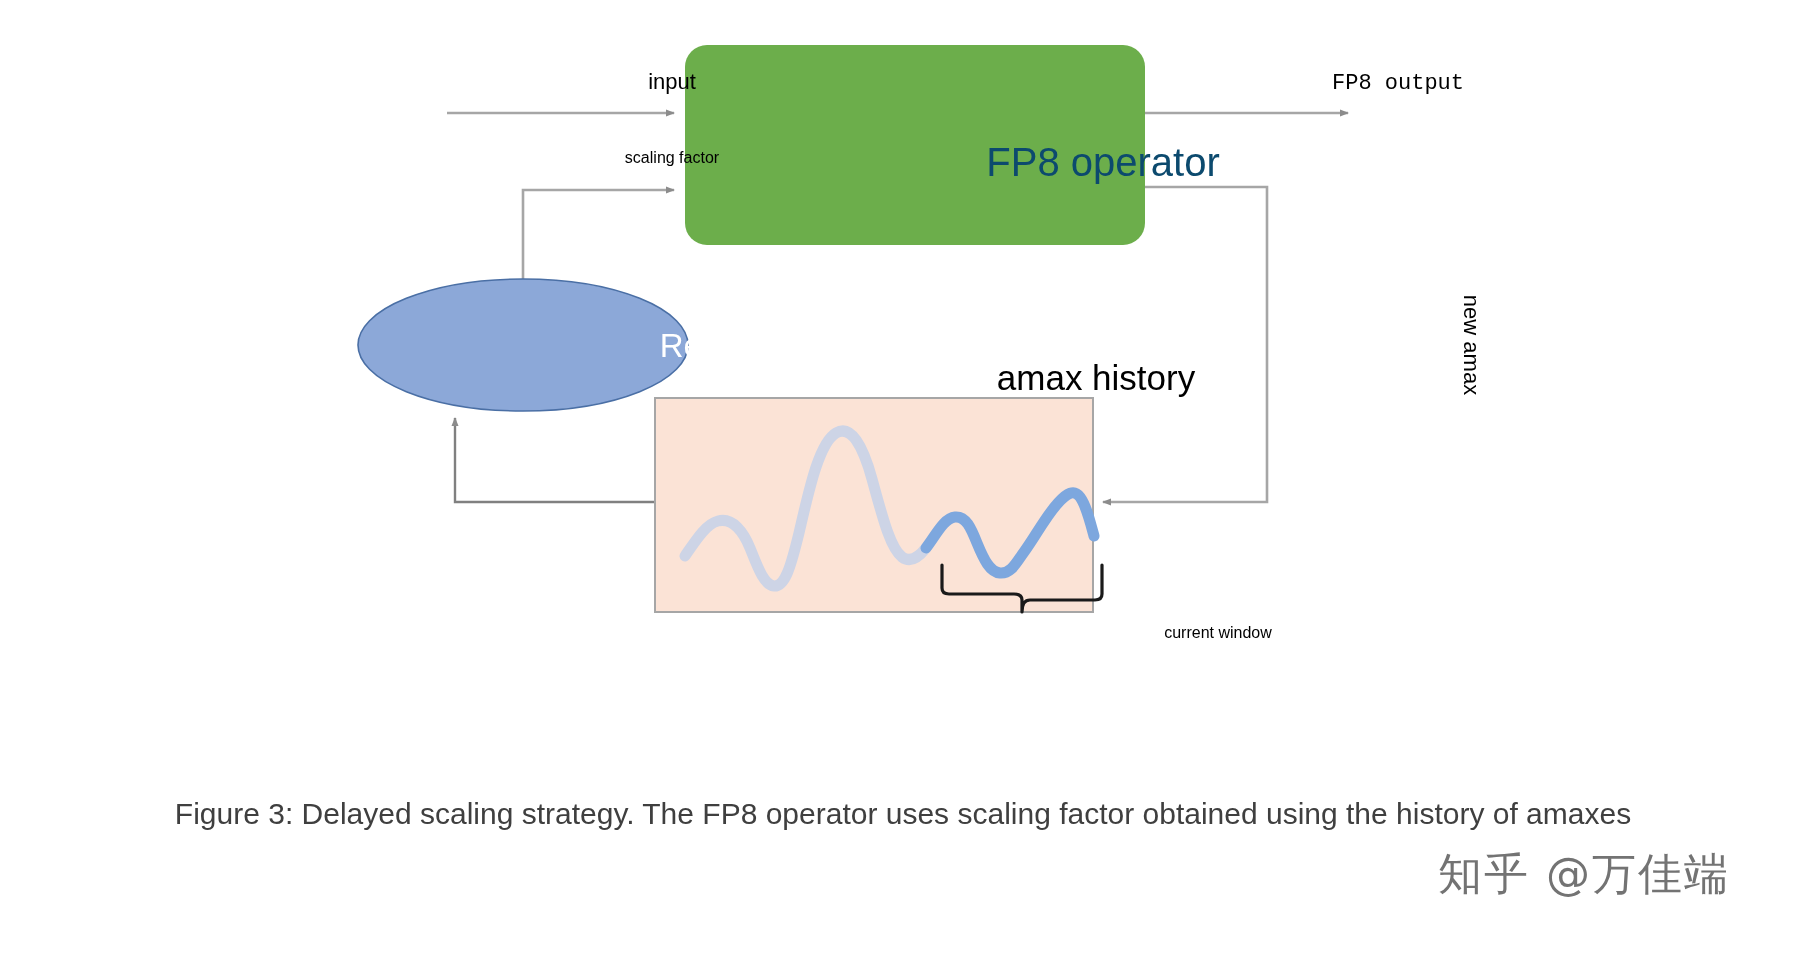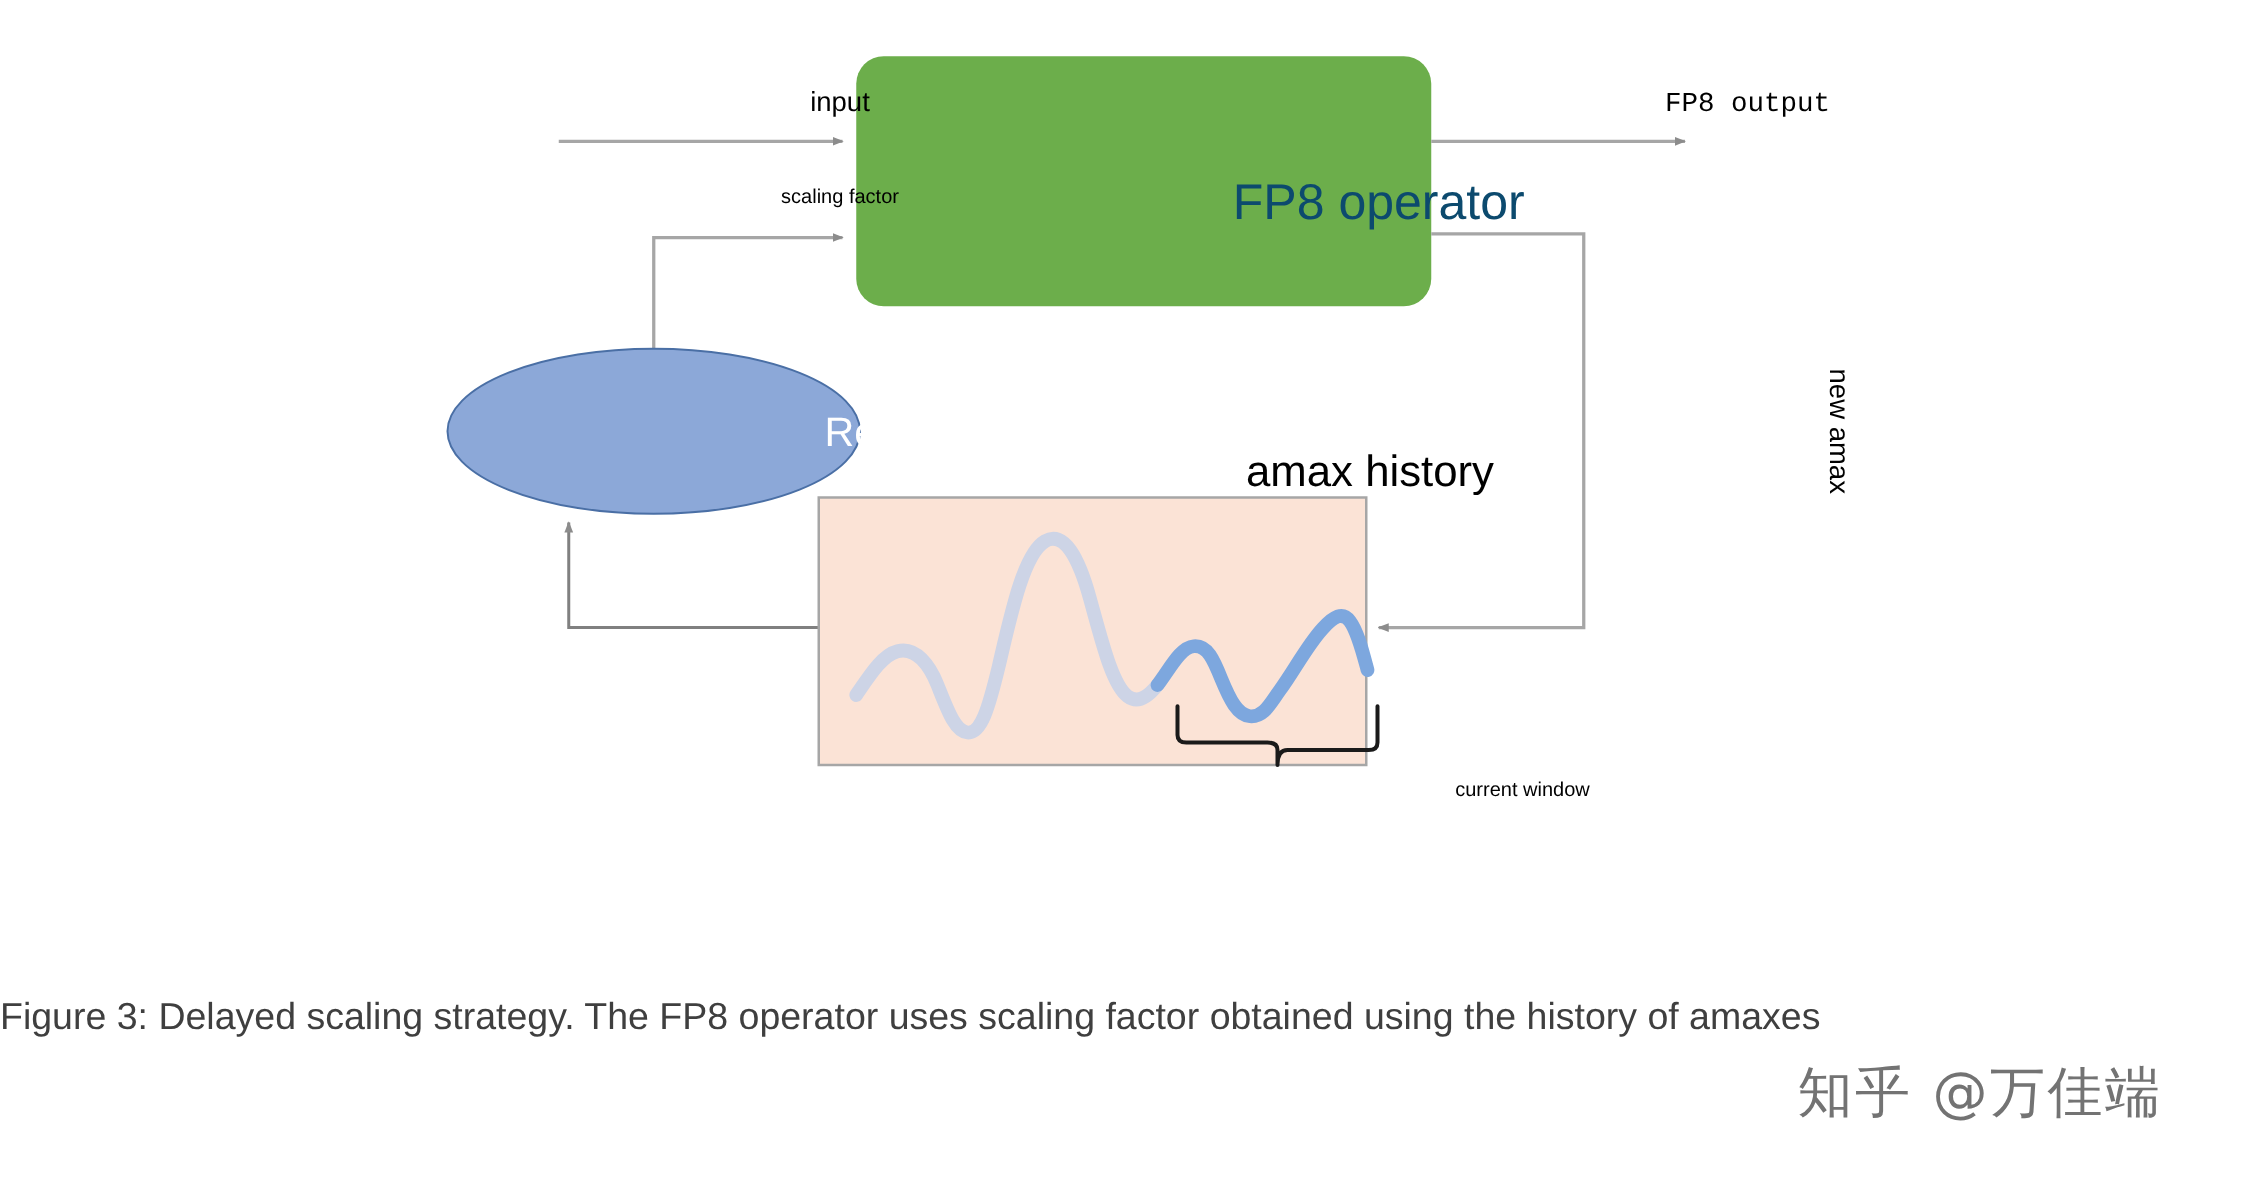--- a/index.html
+++ b/index.html
@@ -100,20 +100,21 @@
     white-space: nowrap;
     line-height: 1;
     text-align: right;
   }
   
   #caption {
     position: absolute;
     left: 0px;
     top: 790px;
     width: 1806px;
+    text-align: center;
     color: #3f3f3f;
     font-size: 30px;
     line-height: 48px;
     font-family: "Liberation Sans", sans-serif;
   }
   #caption .cline { display: block; }
   
   #watermark {
     position: absolute;
     left: 1438px;

